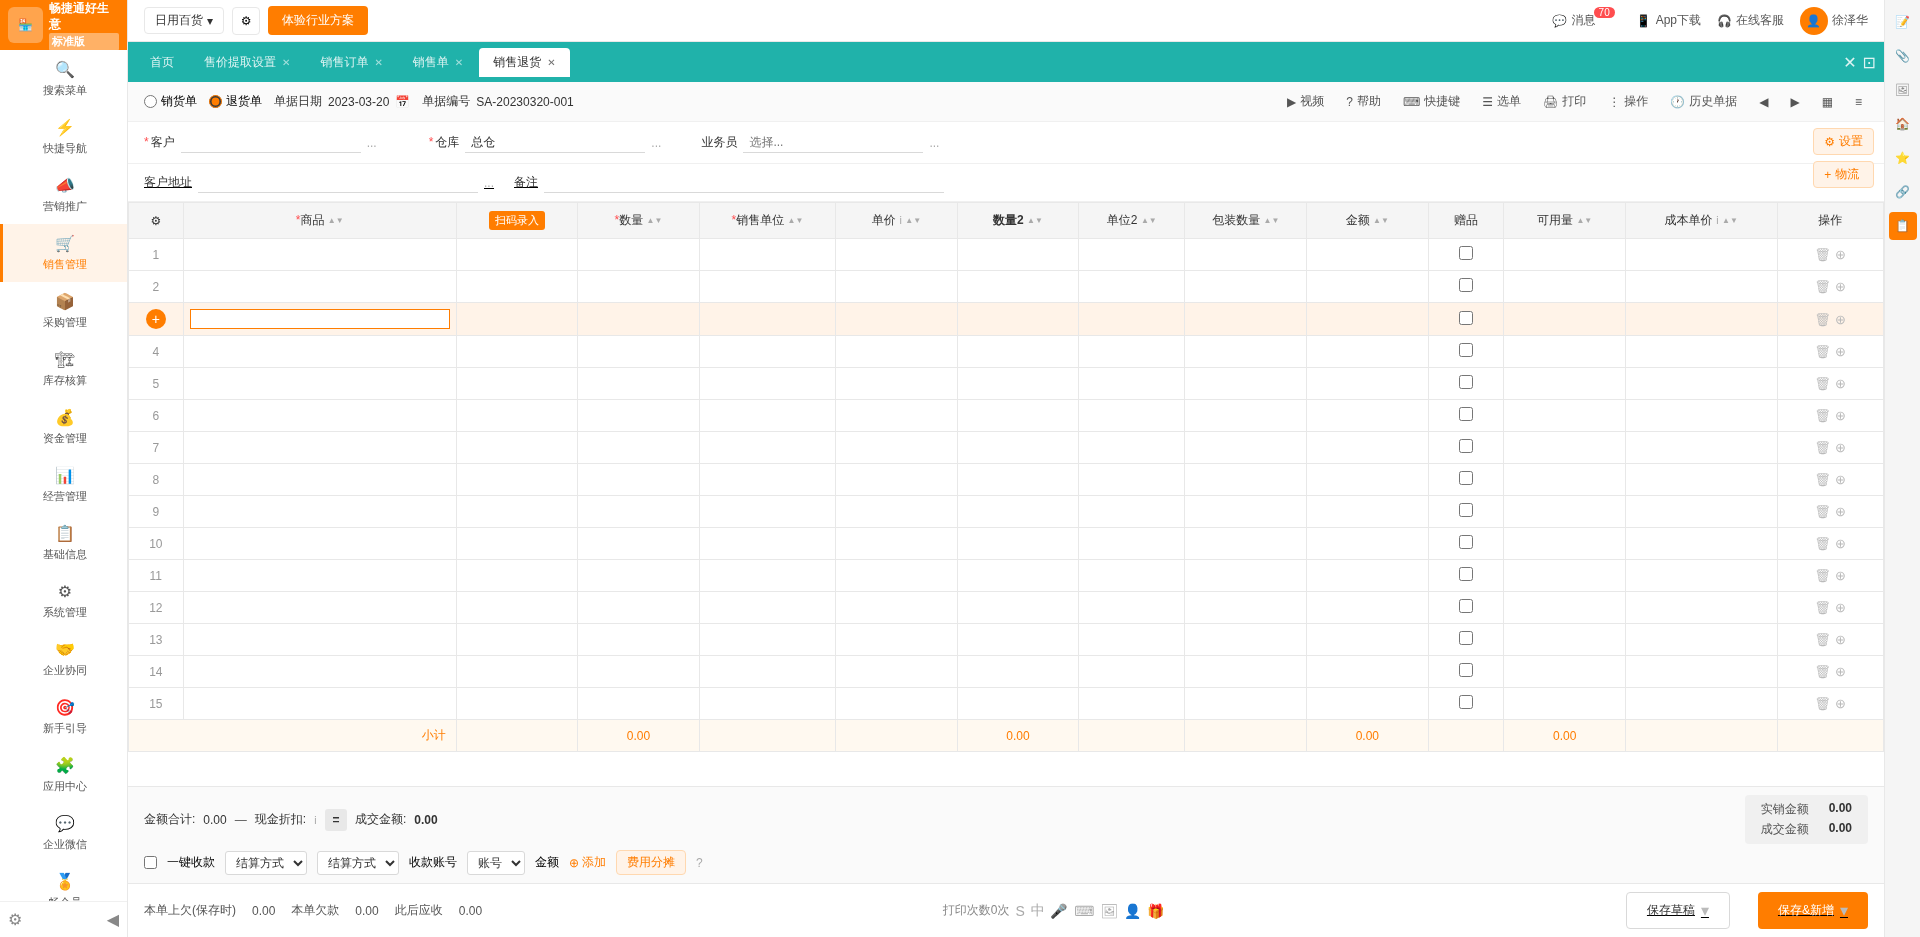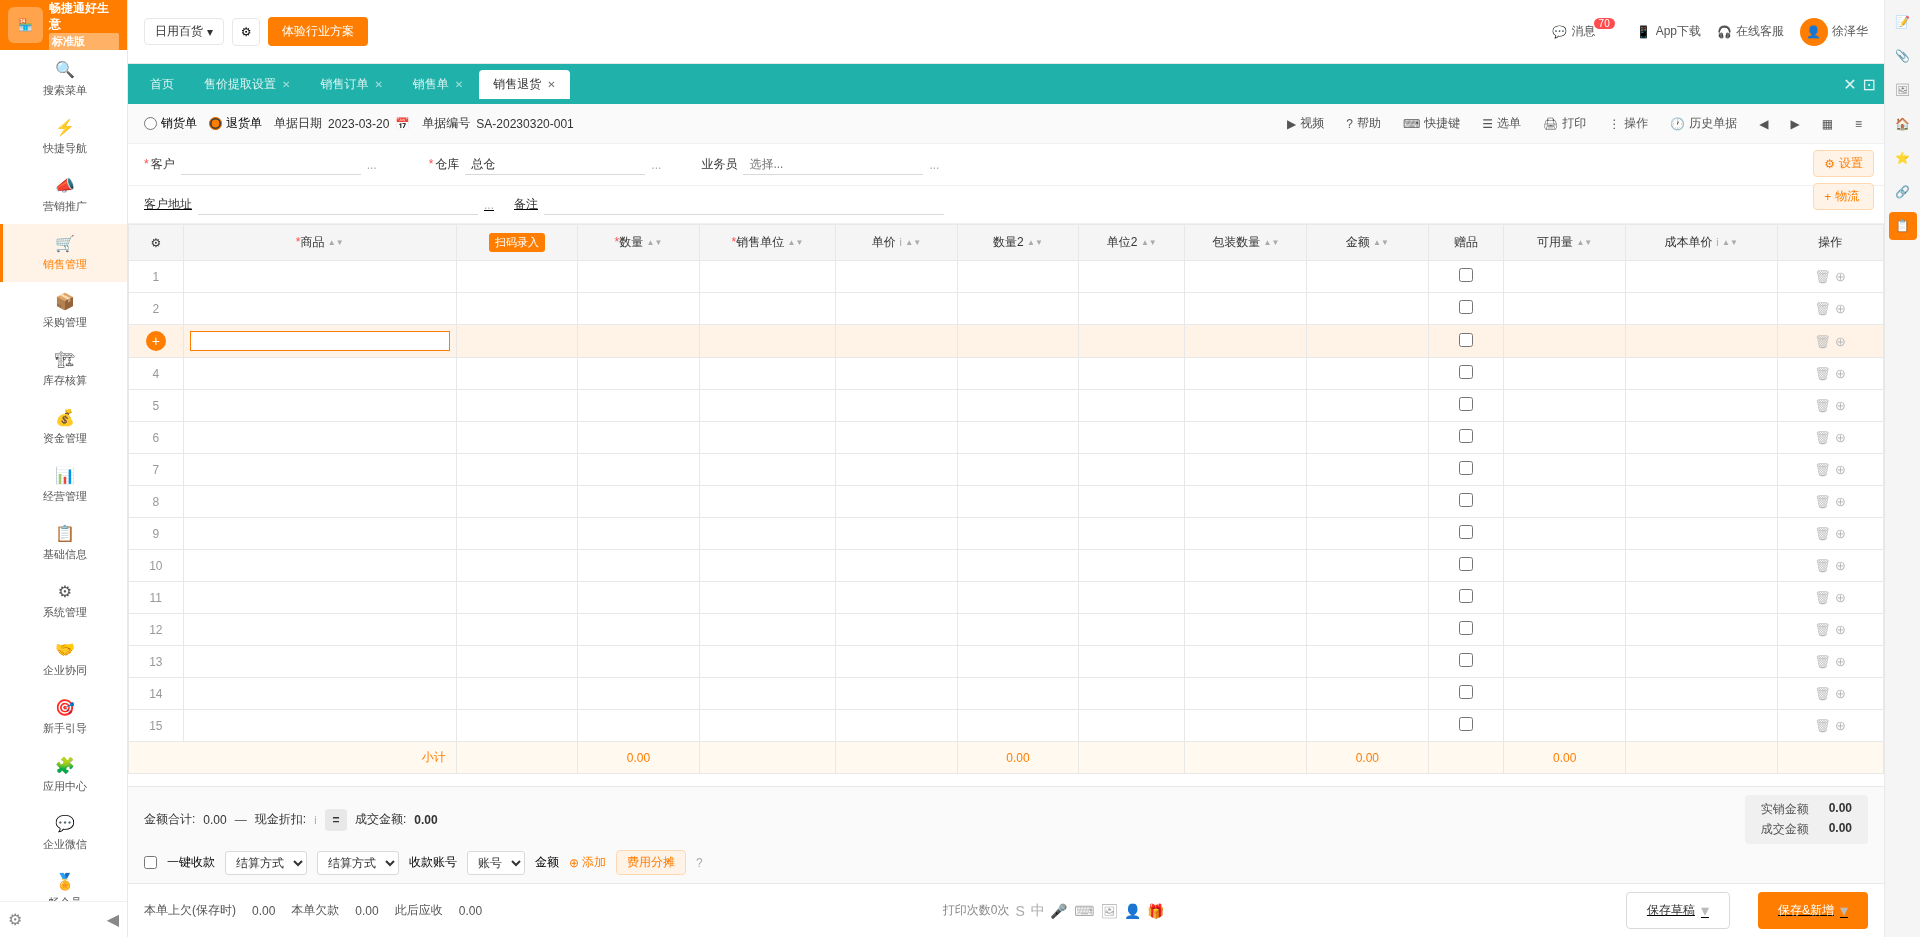--- a/index.html
+++ b/index.html
@@ -15,21 +15,21 @@
     .sidebar-nav-item { display: flex; flex-direction: column; align-items: center; padding: 10px 8px; cursor: pointer; color: #555; border-left: 3px solid transparent; gap: 4px; }
     .sidebar-nav-item.active { background: #fff3e8; color: #ff7d00; border-left-color: #ff7d00; }
     .sidebar-nav-item .nav-icon { font-size: 16px; }
     .sidebar-nav-item .nav-label { font-size: 11px; text-align: center; }
     .sidebar-bottom { padding: 8px; display: flex; justify-content: space-between; align-items: center; border-top: 1px solid #f0f0f0; }
 
     
     .main { flex: 1; display: flex; flex-direction: column; overflow: hidden; }
 
     
-    .top-header { height: 64px; background: #fff; border-bottom: 1px solid #e8e8e8; display: flex; align-items: center; justify-content: space-between; padding: 0 16px; }
+    .top-header { height: 42px; background: #fff; border-bottom: 1px solid #e8e8e8; display: flex; align-items: center; justify-content: space-between; padding: 0 16px; }
     .top-header-left { display: flex; align-items: center; gap: 8px; }
     .daily-select { display: flex; align-items: center; gap: 4px; border: 1px solid #e8e8e8; border-radius: 4px; padding: 4px 10px; background: white; cursor: pointer; color: #333; }
     .settings-btn { width: 28px; height: 28px; display: flex; align-items: center; justify-content: center; border: 1px solid #e8e8e8; border-radius: 4px; cursor: pointer; background: white; }
     .experience-btn { background: #ff7d00; color: white; border: none; border-radius: 4px; padding: 6px 14px; cursor: pointer; font-size: 12px; }
     .top-header-right { display: flex; align-items: center; gap: 16px; color: #555; }
     .top-header-right-item { display: flex; align-items: center; gap: 4px; cursor: pointer; }
     .badge { background: #ff4d4f; color: white; border-radius: 10px; padding: 0 5px; font-size: 10px; position: relative; top: -8px; left: -6px; }
     .avatar { width: 28px; height: 28px; background: #ff7d00; border-radius: 50%; display: flex; align-items: center; justify-content: center; color: white; font-size: 12px; }
 
     
@@ -382,21 +382,21 @@
             </th>
             <th style="width:90px;">
               <span style="color:#ff4d4f;">*</span><span>销售单位</span>
               <span class="sort-arrows">▲▼</span>
             </th>
             <th style="width:80px;">
               <span>单价</span>
               <span class="info-icon">ℹ</span>
               <span class="sort-arrows">▲▼</span>
             </th>
-            <th style="width:80px;">
+            <th style="width:80px;font-weight:bold;">
               <span>数量2</span>
               <span class="sort-arrows">▲▼</span>
             </th>
             <th style="width:70px;">
               <span>单位2</span>
               <span class="sort-arrows">▲▼</span>
             </th>
             <th style="width:80px;">
               <span>包装数量</span>
               <span class="sort-arrows">▲▼</span>

